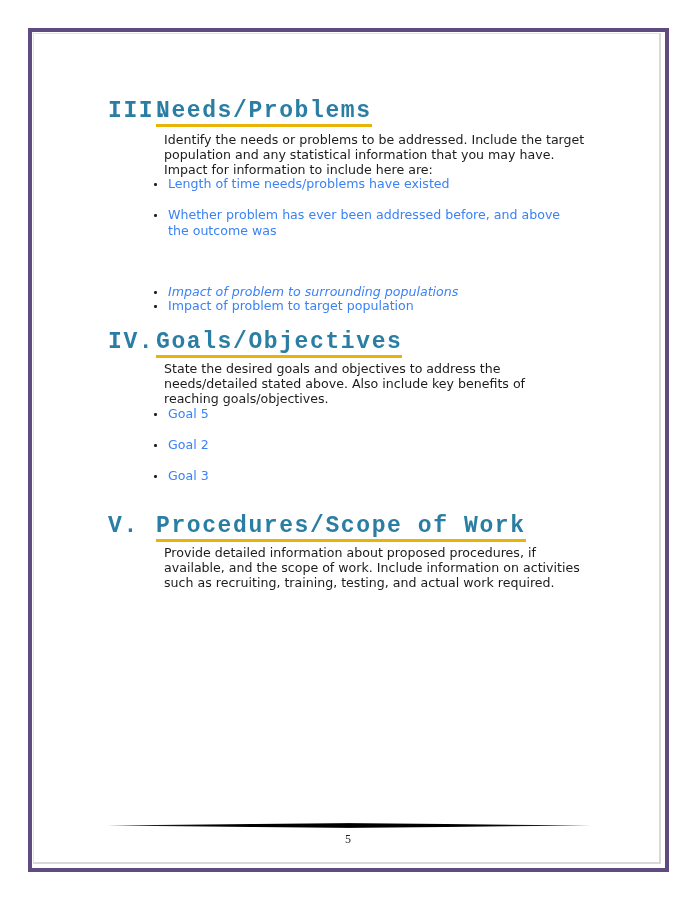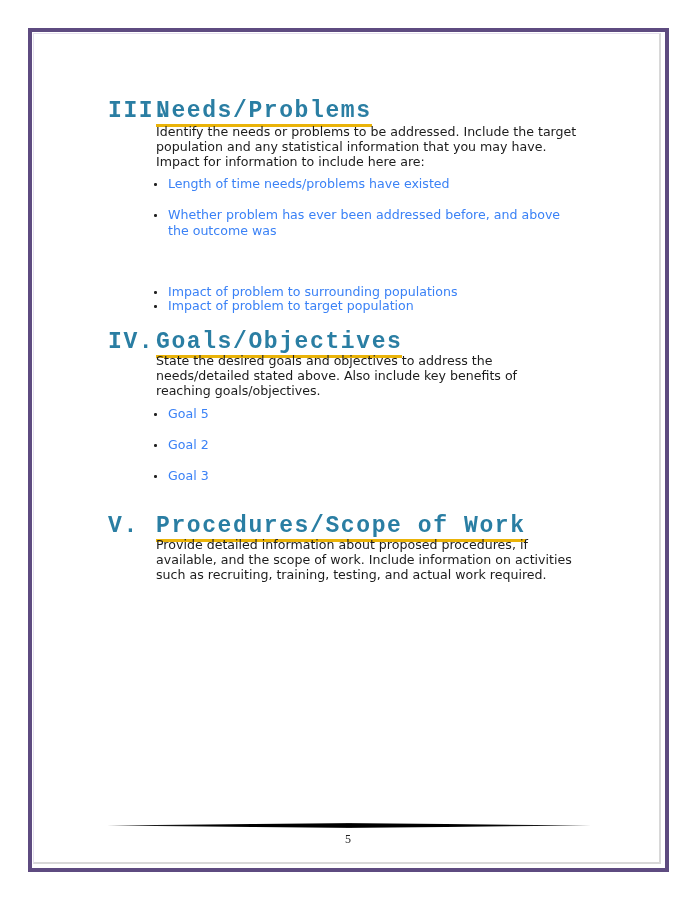--- a/index.html
+++ b/index.html
@@ -22,21 +22,21 @@
     font-family: "Liberation Mono", "DejaVu Sans Mono", monospace;
     font-weight: bold; font-size: 23px; letter-spacing: 1.6px;
     color: #2a7ea3; white-space: nowrap; line-height: 26px;
   }
   .heading .num { display: inline-block; }
   .heading .title {
     position: absolute; top: 0;
     border-bottom: 3px solid #eab308; padding-bottom: 0;
   }
   .body-text {
-    position: absolute; left: 152px; width: 460px; margin: 4px;
+    position: absolute; left: 152px; width: 460px; margin: 12px;
     font-size: 12.6px; line-height: 15px; color: #1c1c1c;
   }
   .bullet-list { position: absolute; left: 152px; width: 460px; margin: 0; padding: 0; list-style: none; }
   .bullet-item {
     position: absolute; left: 0; width: 460px;
     font-size: 12.6px; line-height: 16px; color: #3b82f6;
     padding-left: 16px; box-sizing: border-box;
   }
   .bullet-dot {
     position: absolute; left: 2px; top: 7px; width: 2.5px; height: 2.5px; background: #222; border-radius: 50%;
@@ -73,21 +73,21 @@
   </li>
   <li class="bullet-item" style="top:207px;">
     <span class="bullet-dot"></span>
     <div>Whether problem has ever been addressed before, and above</div>
     <div>the outcome was</div>
   </li>
   <li class="bullet-item" style="top:254px;margin-top:44px;">
     <span class="bullet-dot"></span>
     <div>Impact of problem to target population</div>
   </li>
-  <li class="bullet-item" style="top:284px;">
+  <li class="bullet-item" style="top:284px;font-style:italic;">
     <span class="bullet-dot"></span>
     <div>Impact of problem to surrounding populations</div>
   </li>
 </ul>
 
 <h2 class="heading" style="top:317px;">
   <span class="num">IV.</span>
   <span class="title" style="left:48px;">Goals/Objectives</span>
 </h2>
 <div class="body-text" style="top:349px;">

